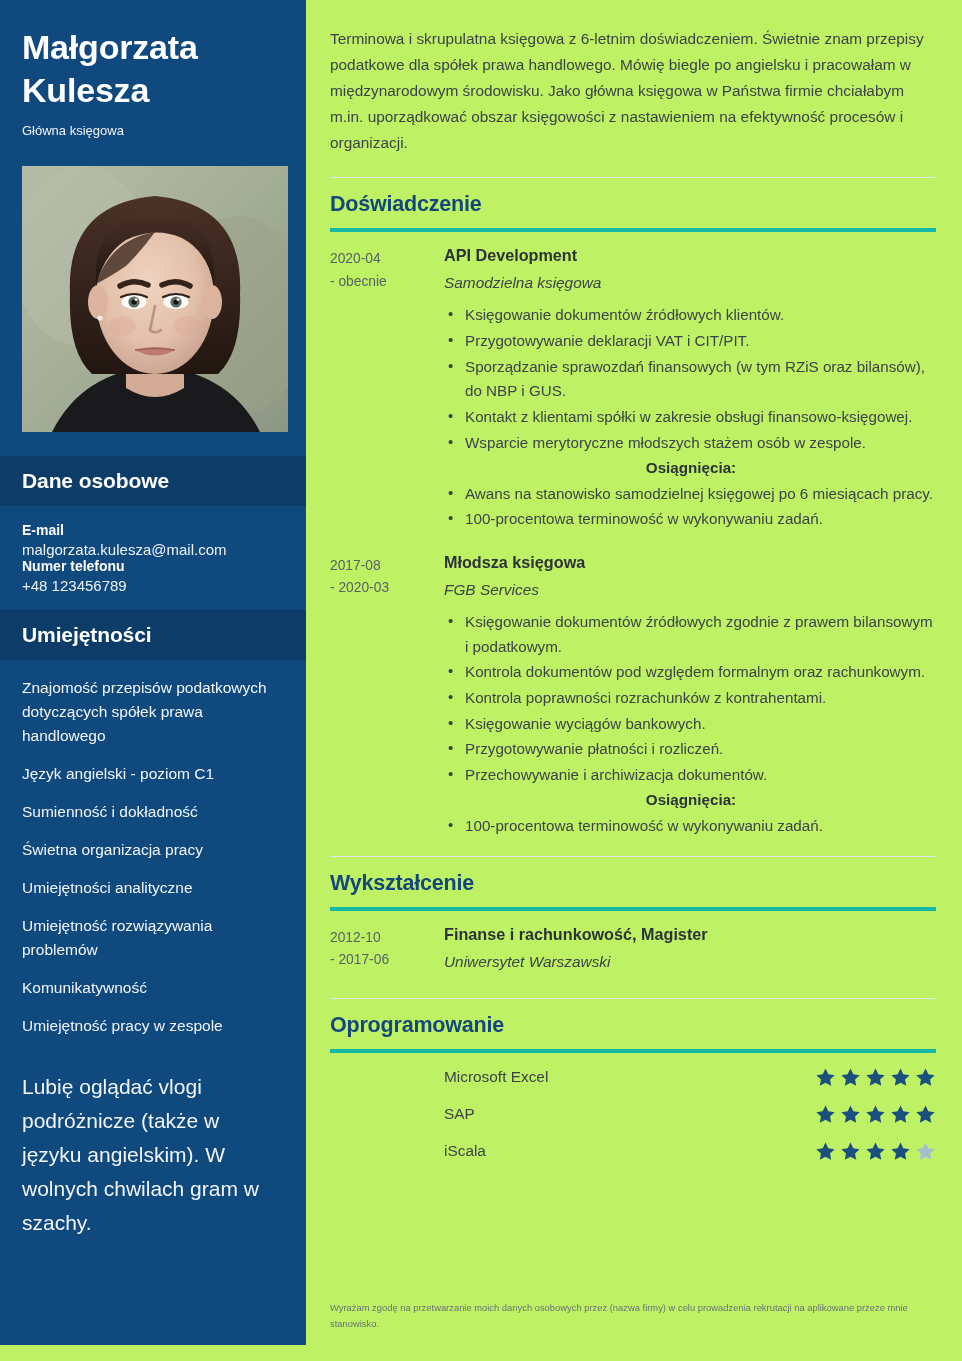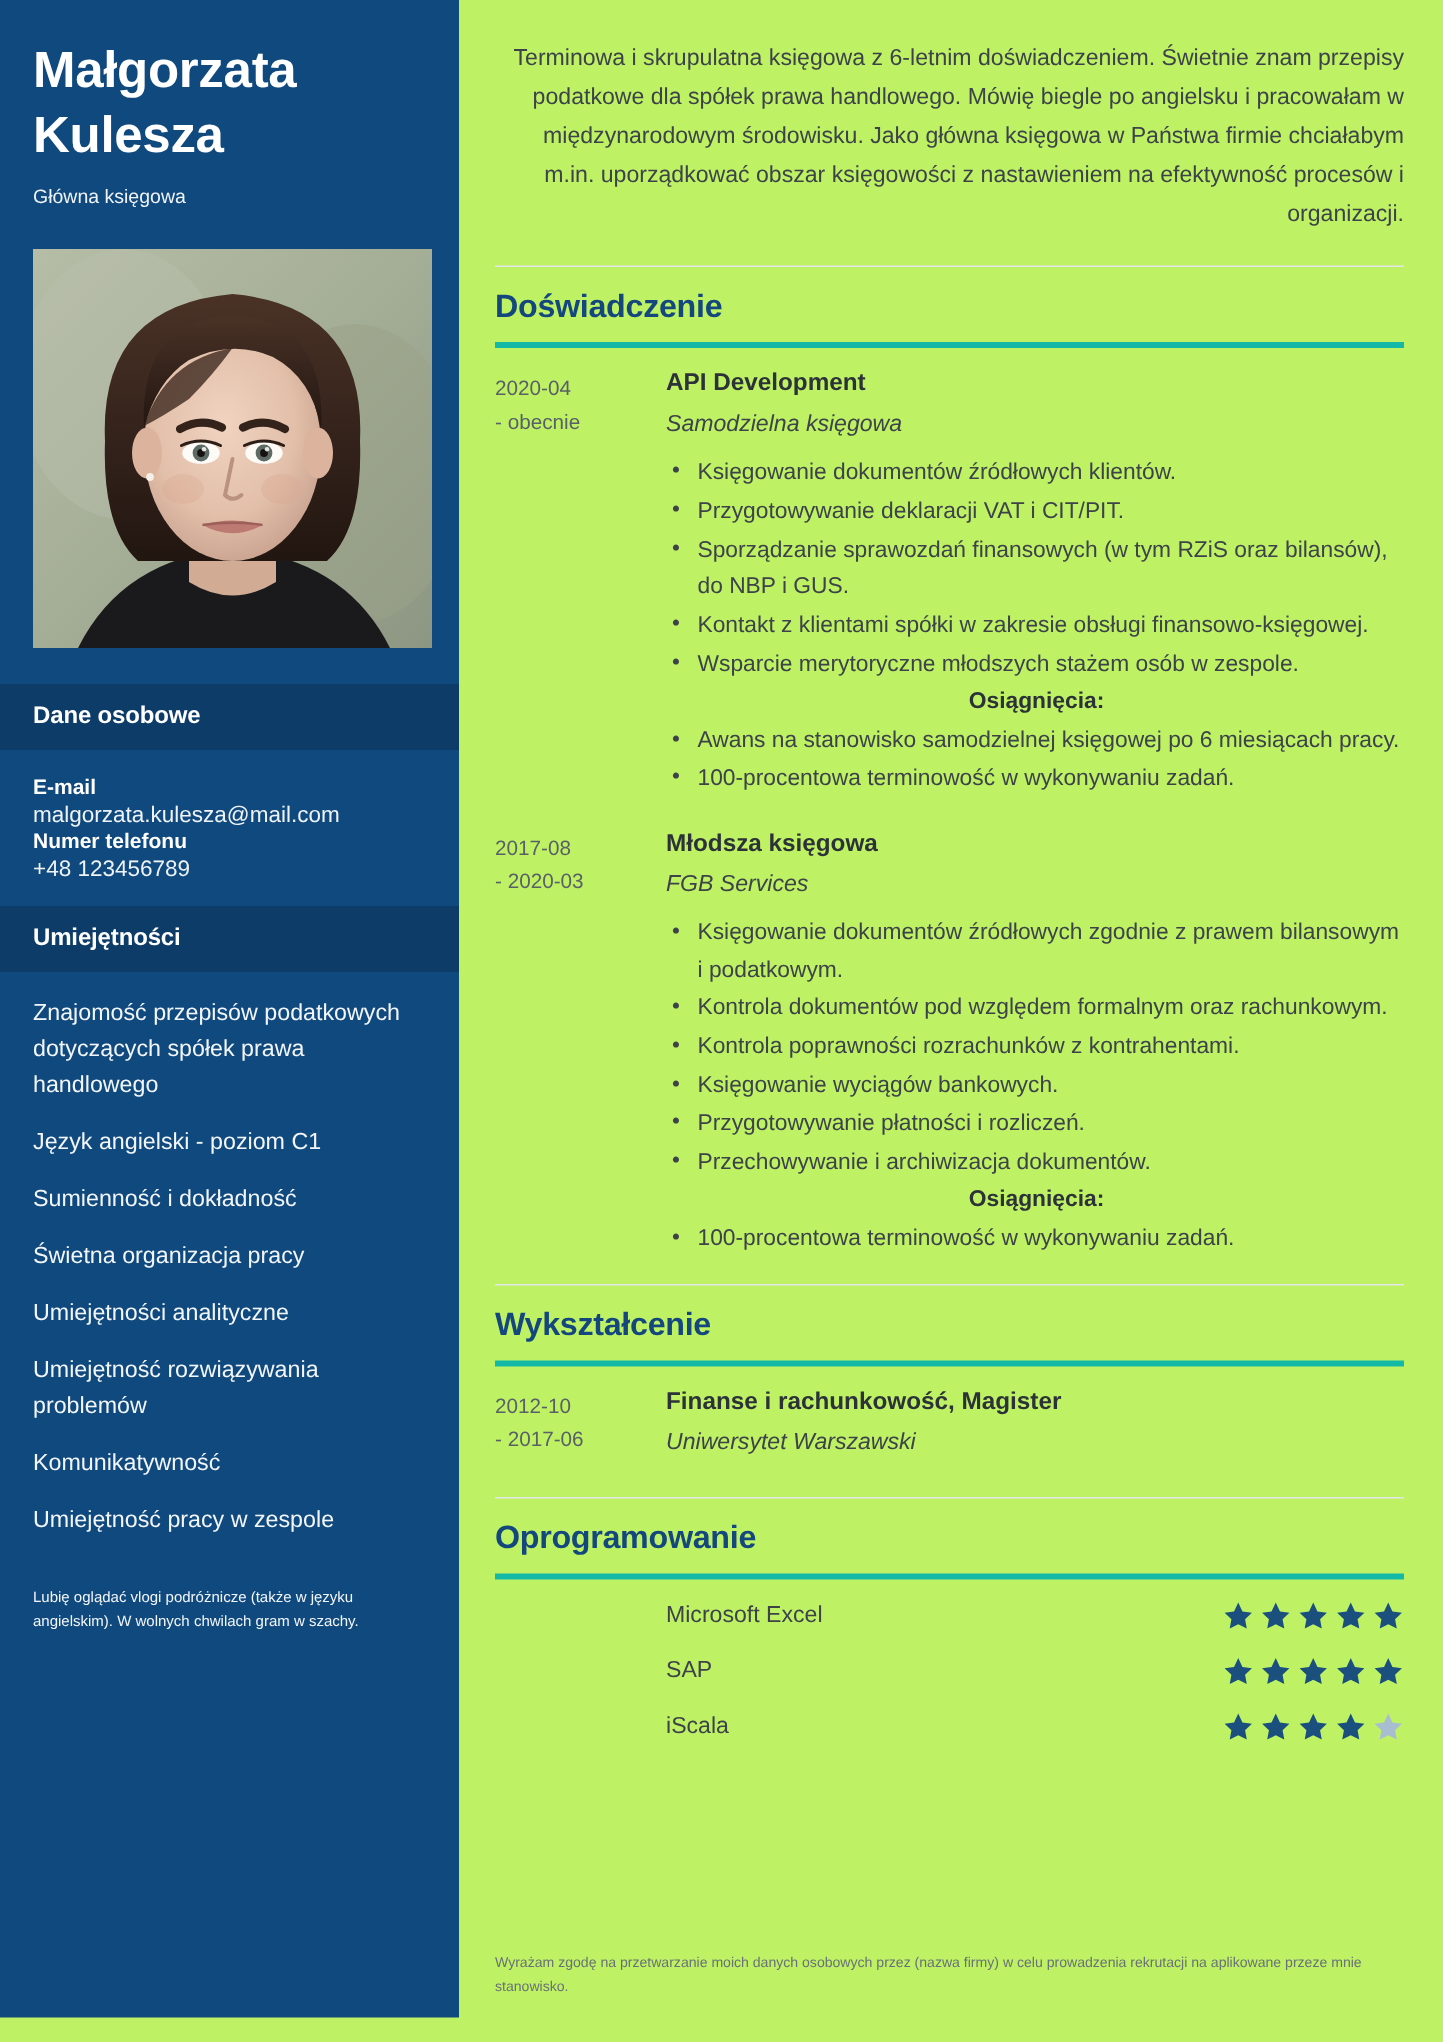--- a/index.html
+++ b/index.html
@@ -51,21 +51,21 @@
     overflow: hidden;
     background: #9aa48c;
     position: relative;
   }
   .photo-svg { display: block; width: 266px; height: 266px; }
 
   
   .side-head {
     background: #0d3c68;
     padding: 13px 22px 13px 22px;
-    font-size: 16px;
+    font-size: 21px;
     font-weight: bold;
     color: #ffffff;
     letter-spacing: -0.1px;
   }
   .side-head.first { margin-top: 24px; }
   .side-body { padding: 16px 22px 16px 22px; }
 
   .contact-label {
     font-size: 14px;
     font-weight: bold;
@@ -81,38 +81,37 @@
 
   .skill-item {
     font-size: 15.5px;
     line-height: 1.55;
     color: #f2f6fa;
     margin-bottom: 14px;
   }
   .skill-item:last-child { margin-bottom: 0; }
 
   .interest-text {
-    font-size: 10px;
+    font-size: 21px;
     line-height: 1.62;
     color: #f2f6fa;
   }
 
   
   .main {
     position: absolute;
     left: 306px; top: 0;
     width: 656px;
     padding: 26px 26px 0 24px;
   }
   .summary {
     font-size: 15.4px;
     line-height: 1.68;
     color: #3d4349;
     margin-bottom: 22px;
-    text-align: right;
   }
 
   .sec {
     border-top: 1px solid #e2e6ea;
     padding-top: 14px;
     margin-bottom: 0;
   }
   .sec-title {
     font-size: 21.5px;
     font-weight: bold;

